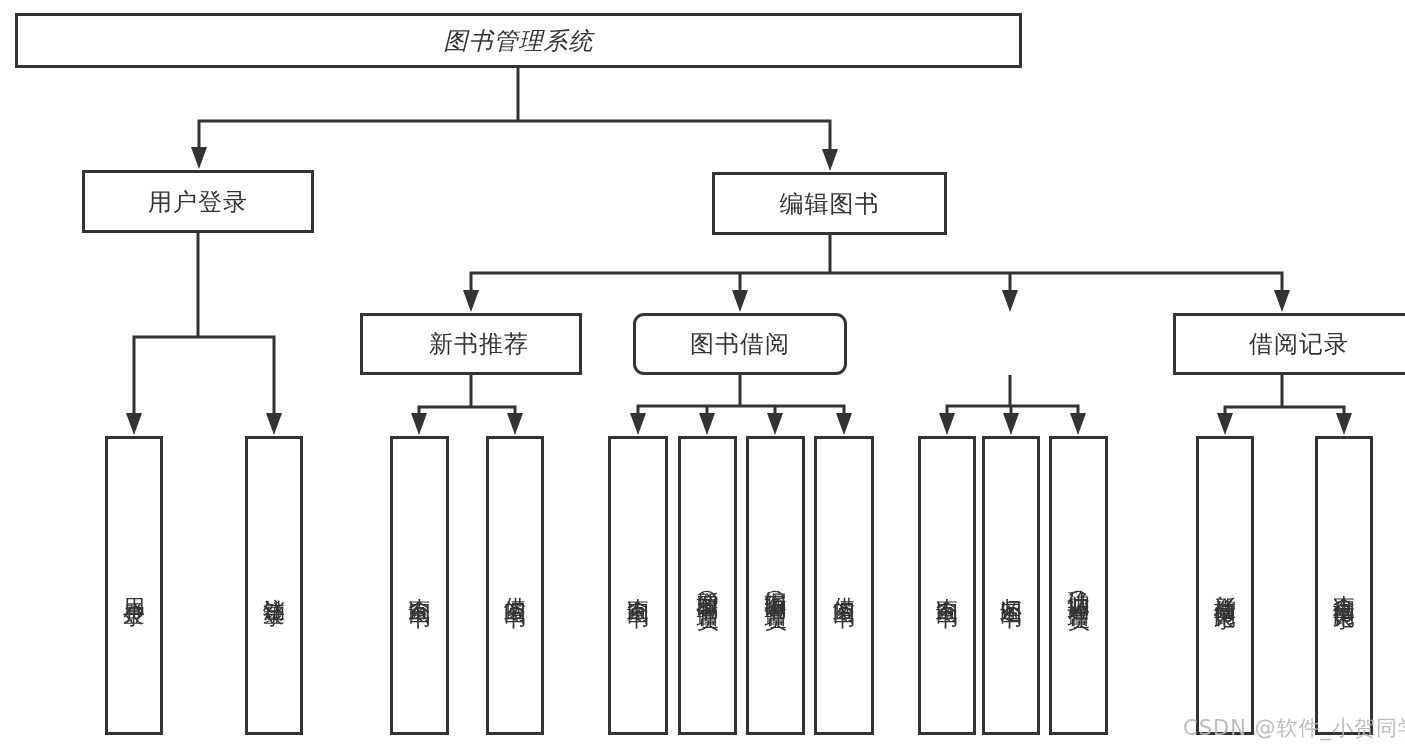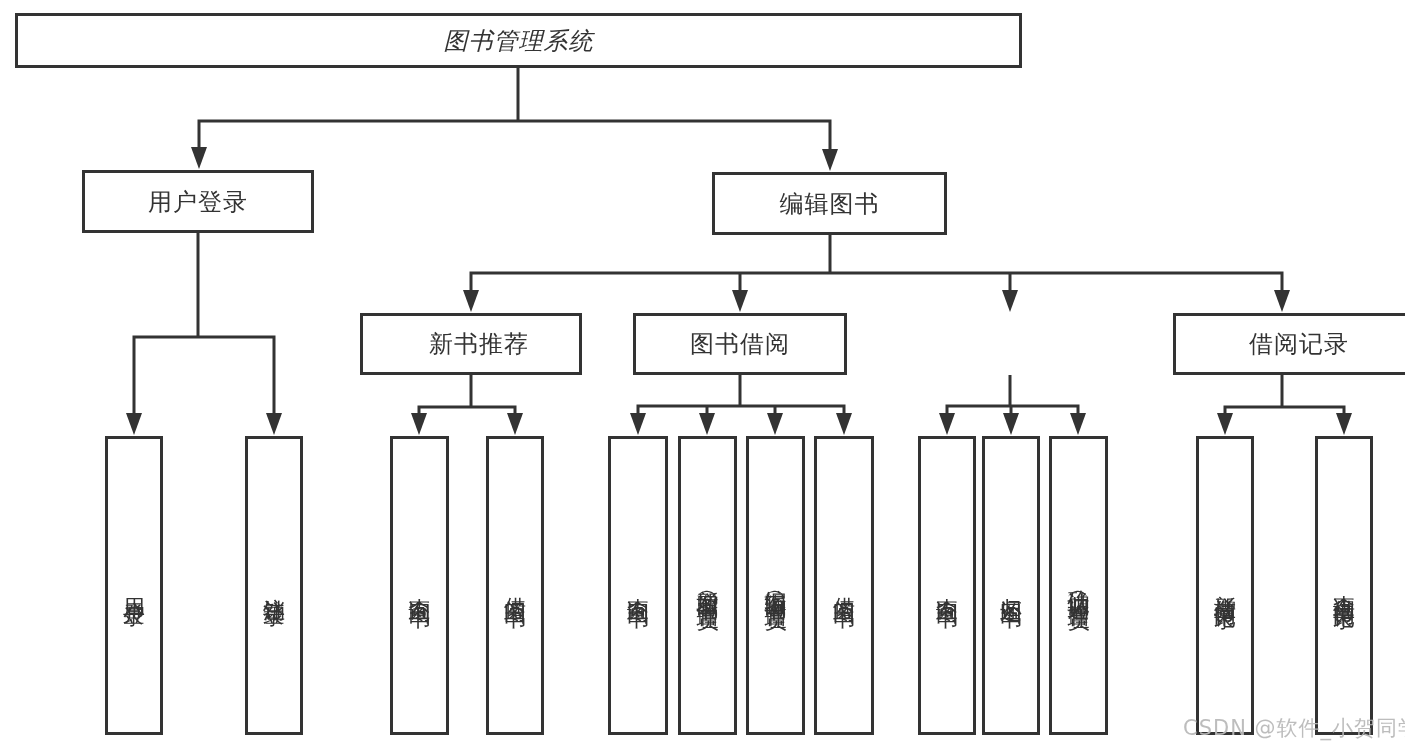--- a/index.html
+++ b/index.html
@@ -38,21 +38,21 @@
     writing-mode: vertical-rl;
     font-size: 22px;
     letter-spacing: 3px;
   }
   .root-box    { left: 15px;   top: 13px;  width: 1007px; height: 55px; font-style: italic; }
   .n-userlogin { left: 82px;   top: 170px; width: 232px;  height: 63px; }
   .n-bookmgmt  { left: 712px;  top: 172px; width: 235px;  height: 63px; }
 
   .l3 { top: 313px; height: 62px; }
   .n-newbooks   { left: 360px;  width: 222px; padding-left: 16px; }
-  .n-bookborrow { left: 633px;  width: 214px; }
+  .n-bookborrow { left: 633px;  width: 214px; border-radius: 11px; }
   .n-curborrow  { left: 902px;  width: 215px; }
   .n-records    { left: 1173px; width: 252px; }
 
   .leaf { top: 436px; height: 299px; }
   .lf1  { left: 105px;  width: 58px; }
   .lf2  { left: 245px;  width: 58px; }
   .lf3  { left: 390px;  width: 59px; }
   .lf4  { left: 486px;  width: 58px; }
   .lf5  { left: 608px;  width: 60px; }
   .lf6  { left: 678px;  width: 59px; }

